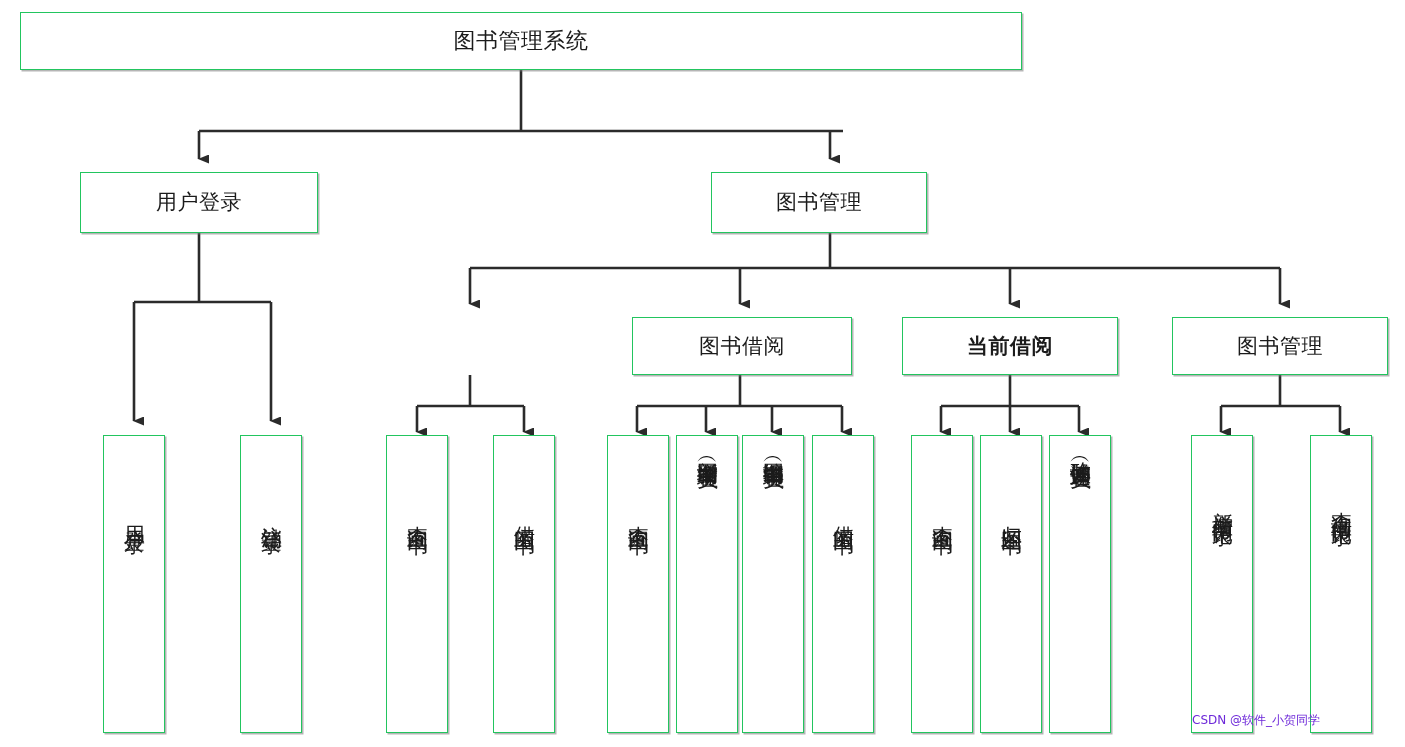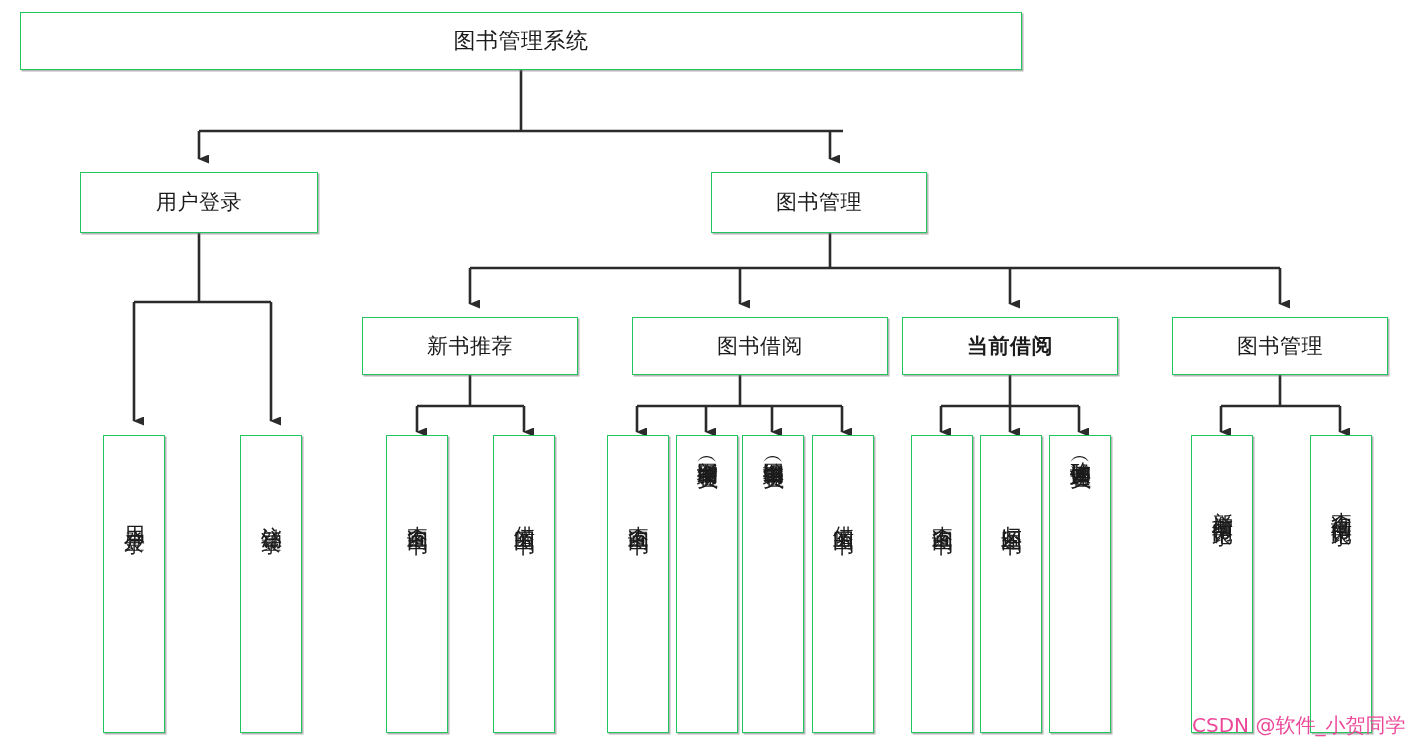--- a/index.html
+++ b/index.html
@@ -71,22 +71,22 @@
   .node.vert.mid .label {
     margin-top: 64px;
   }
   .node.vert.mid2 .label {
     margin-top: 50px;
   }
   .watermark {
     position: absolute;
     left: 1192px;
     top: 712px;
-    font-size: 20px;
-    color: #ec4899;
+    font-size: 12px;
+    color: #6d28d9;
     white-space: nowrap;
     z-index: 3;
     font-family: "DejaVu Sans", "Liberation Sans", sans-serif;
   }
 </style>
 </head>
 <body>
 
 <div id="diagram-root">
 
@@ -145,25 +145,22 @@
   </div>
 
   <div class="node horiz" style="left:80px; top:172px; width:238px; height:61px;">
     <span class="label">用户登录</span>
   </div>
 
   <div class="node horiz" style="left:711px; top:172px; width:216px; height:61px;">
     <span class="label">图书管理</span>
   </div>
 
-  <div class="node horiz" style="left:362px; top:317px; width:216px; height:58px;">
-    <span class="label">新书推荐</span>
-  </div>
-
-  <div class="node horiz" style="left:632px; top:317px; width:256px; height:58px;">
+
+  <div class="node horiz" style="left:632px; top:317px; width:220px; height:58px;">
     <span class="label">图书借阅</span>
   </div>
 
   <div class="node horiz" style="left:902px; top:317px; width:216px; height:58px;font-weight:bold;">
     <span class="label">当前借阅</span>
   </div>
 
   <div class="node horiz" style="left:1172px; top:317px; width:216px; height:58px;">
     <span class="label">图书管理</span>
   </div>

